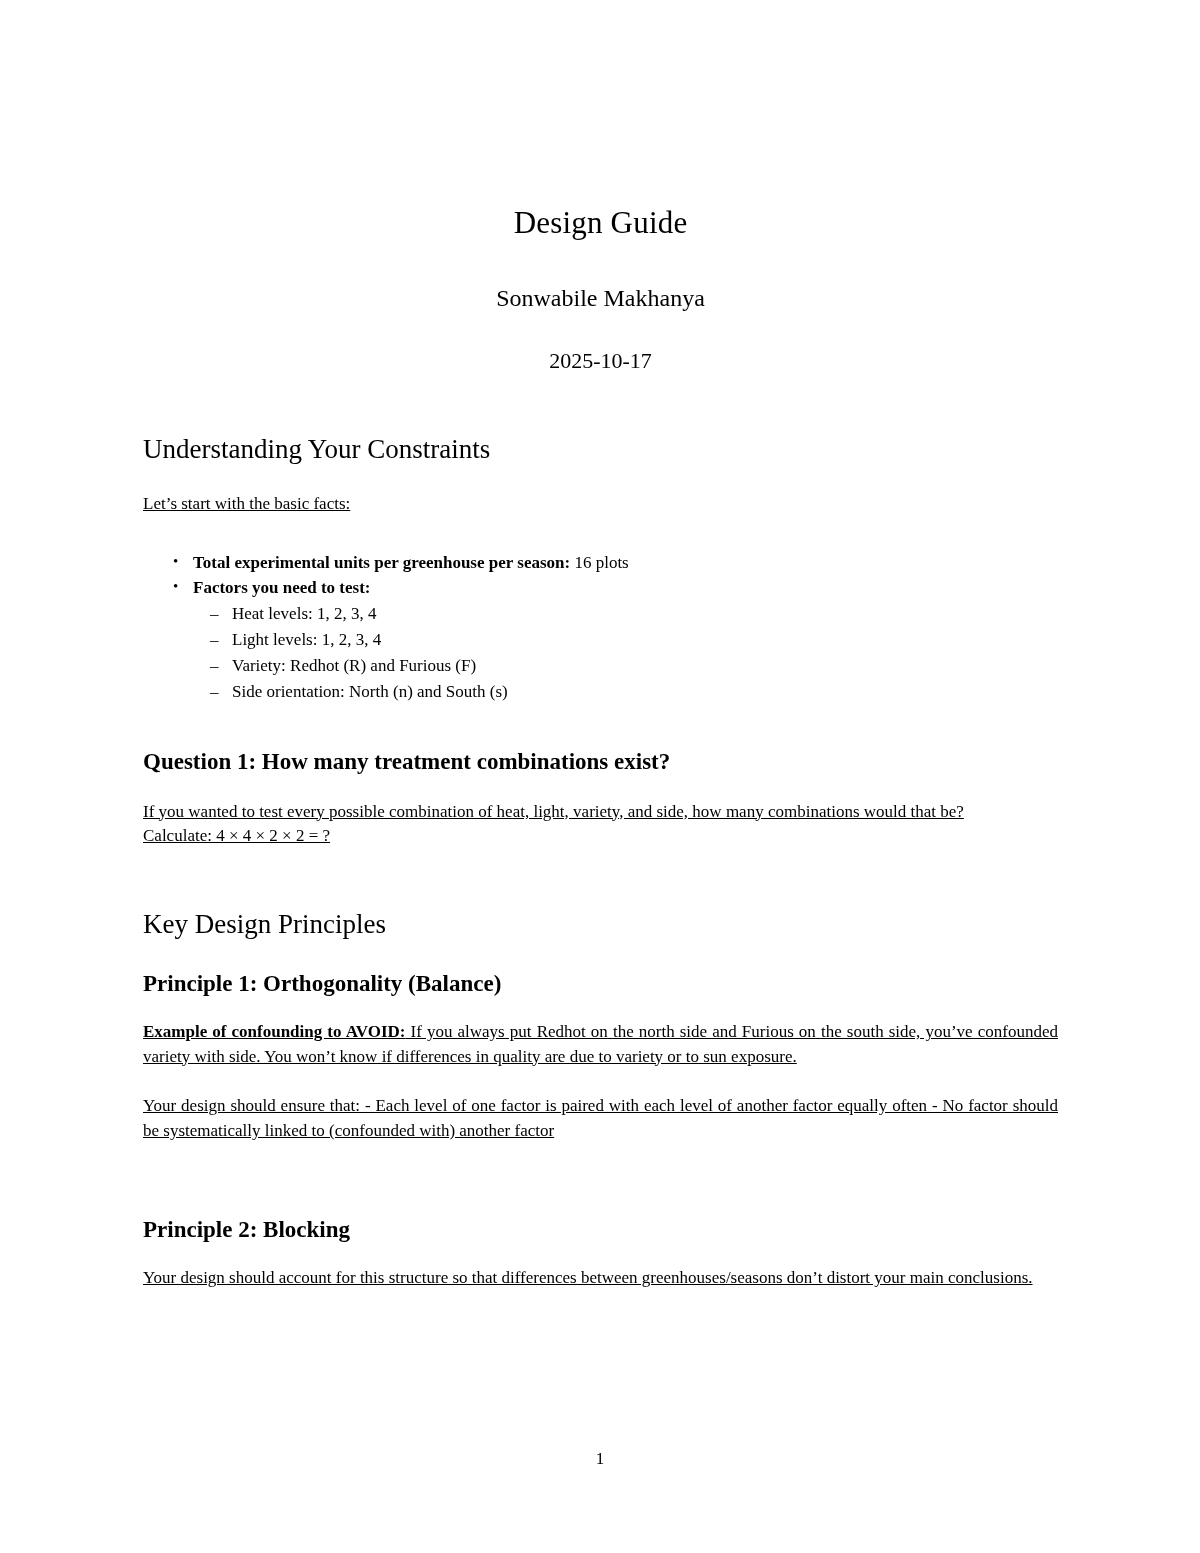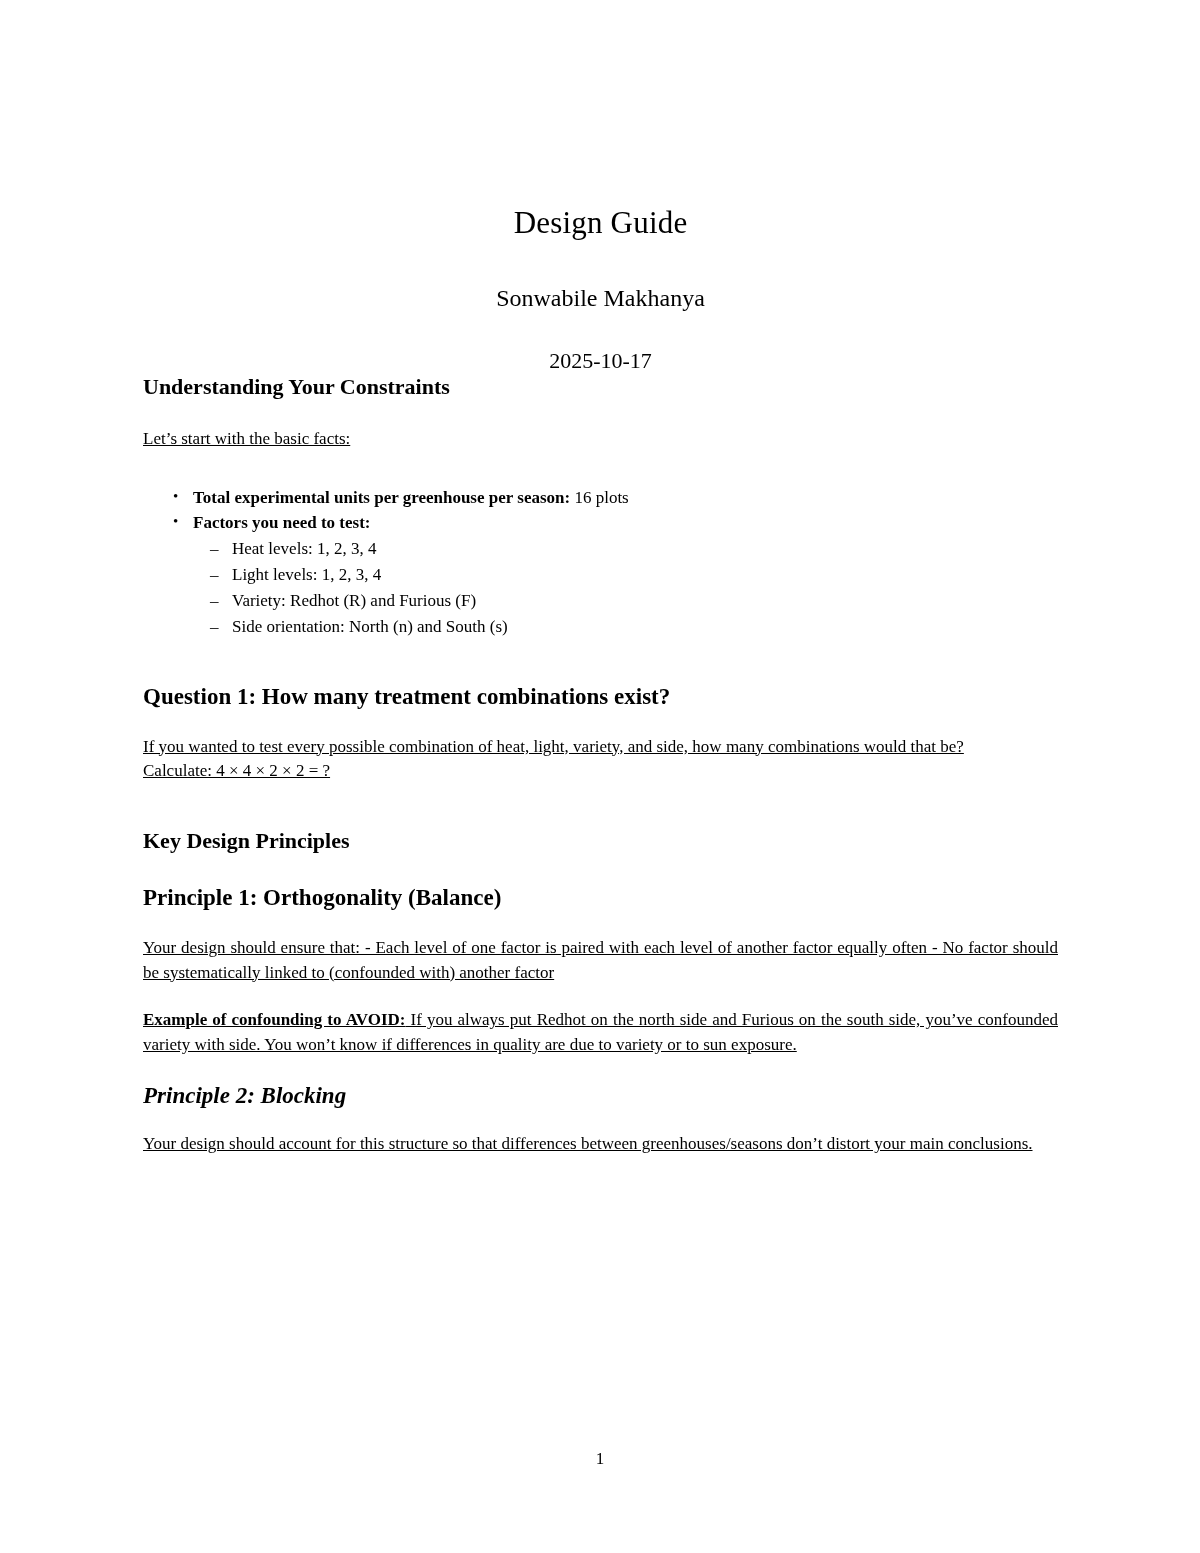--- a/index.html
+++ b/index.html
@@ -30,43 +30,44 @@
     margin-top: 44px;
     text-align: center;
     font-size: 24px;
   }
   .doc-date {
     margin-top: 36px;
     text-align: center;
     font-size: 22px;
   }
   h2.section-heading {
-    font-size: 22px;
-    font-weight: 700;
+    margin-top: 60px;
+    font-size: 27px;
+    font-weight: 400;
   }
   h3.sub-heading {
     font-size: 23px;
     font-weight: 700;
   }
   .para {
     font-size: 17px;
     line-height: 1.45;
     text-align: justify;
     text-decoration: underline;
   }
   .mt-intro   { margin-top: 27px; }
   .mt-list    { margin-top: 33px; }
   .mt-q1      { margin-top: 44px; }
   .mt-qbody   { margin-top: 25px; }
   .mt-calc    { }
   .mt-keysec  { margin-top: 44px; }
   .mt-p1      { margin-top: 31px; }
   .mt-body    { margin-top: 25px; }
   .mt-example { margin-top: 23px; }
-  .mt-p2      { margin-top: 26px; font-style: italic; }
+  .mt-p2      { margin-top: 74px; }
   .bullet-row {
     display: flex;
     font-size: 17px;
     line-height: 1.52;
   }
   .bullet-marker {
     width: 50px;
     padding-left: 30px;
     flex: 0 0 50px;
     font-size: 15px;
@@ -132,22 +133,22 @@
       </div>
     </div>
 
     <h3 class="sub-heading mt-q1">Question 1: How many treatment combinations exist?</h3>
     <p class="para mt-qbody">If you wanted to test every possible combination of heat, light, variety, and side, how many combinations would that be?</p>
     <p class="para mt-calc">Calculate: 4 × 4 × 2 × 2 = ?</p>
 
     <h2 class="section-heading mt-keysec">Key Design Principles</h2>
 
     <h3 class="sub-heading mt-p1">Principle 1: Orthogonality (Balance)</h3>
+    <p class="para mt-example"><span class="bold">Example of confounding to AVOID:</span><span> If you always put Redhot on the north side and Furious on the south side, you’ve confounded variety with side. You won’t know if differences in quality are due to variety or to sun exposure.</span></p>
     <p class="para mt-body">Your design should ensure that: - Each level of one factor is paired with each level of another factor equally often - No factor should be systematically linked to (confounded with) another factor</p>
-    <p class="para mt-example"><span class="bold">Example of confounding to AVOID:</span><span> If you always put Redhot on the north side and Furious on the south side, you’ve confounded variety with side. You won’t know if differences in quality are due to variety or to sun exposure.</span></p>
 
     <h3 class="sub-heading mt-p2">Principle 2: Blocking</h3>
     <p class="para mt-example">Your design should account for this structure so that differences between greenhouses/seasons don’t distort your main conclusions.</p>
 
   </div>
 
   <div class="page-number">1</div>
 </div>
 
 </body></html>

